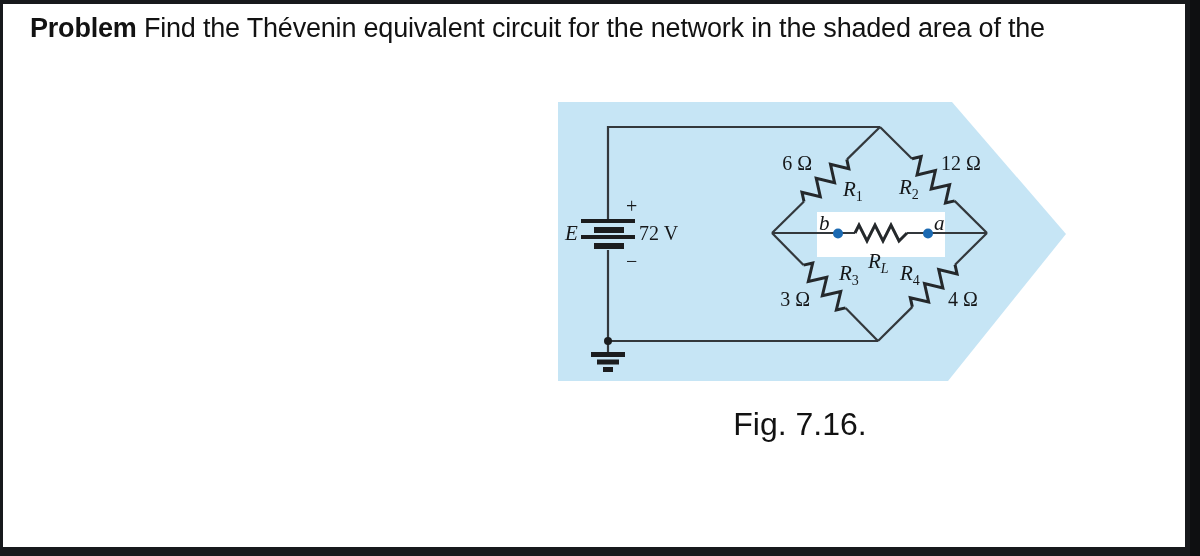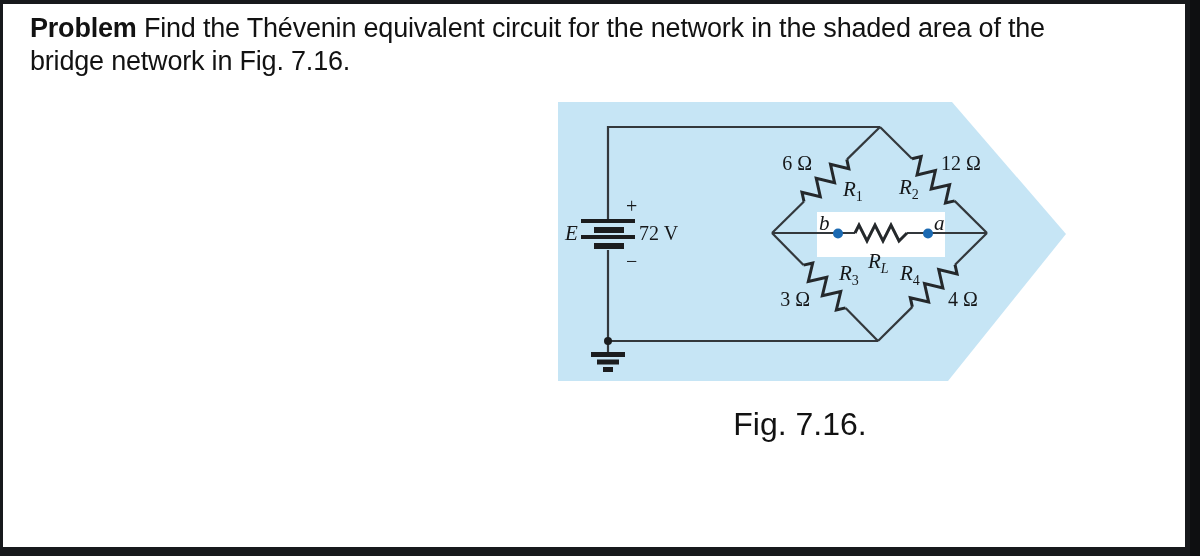--- a/index.html
+++ b/index.html
@@ -26,21 +26,20 @@
   .rsubi{font-size:14px;font-style:italic;}
 </style>
 </head>
 <body>
 
 <div class="page">
   <div class="paper"></div>
 
   <div class="problem">
     <div><b>Problem</b> <span>Find the Thévenin equivalent circuit for the network in the shaded area of the</span></div>
-    <div>bridge network in Fig. 7.16.</div>
   </div>
 
   <svg width="1200" height="556" viewBox="0 0 1200 556" style="position:absolute;left:0;top:0;">
 
     <polygon points="558,102 952,102 1066,234 948,381 558,381" fill="#c6e5f5"></polygon>
 
     <rect x="817" y="212" width="128" height="45" fill="#ffffff"></rect>
 
     <g stroke-width="2.2" fill="none" stroke="#33383c">
       <polyline points="608,220 608,127 880,127"></polyline>

